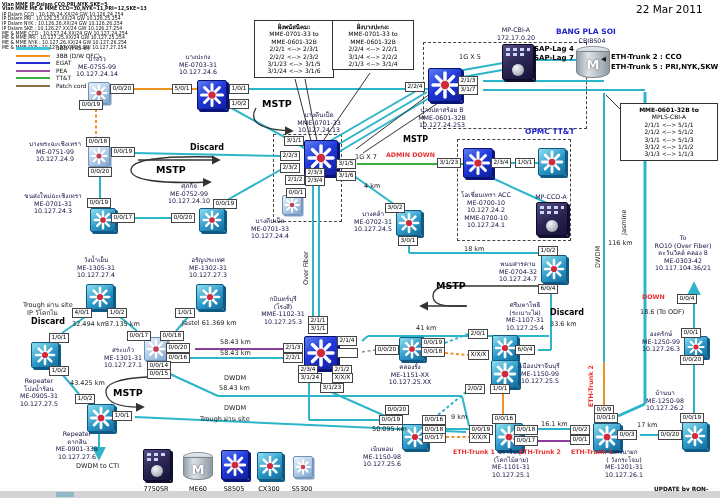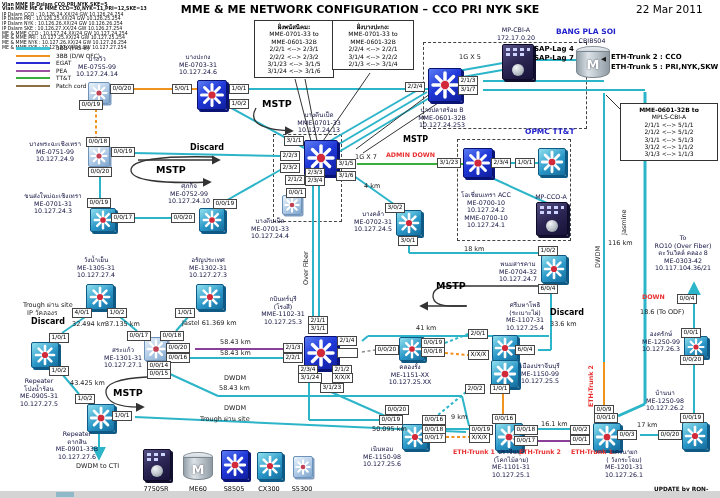--- a/index.html
+++ b/index.html
@@ -41,21 +41,20 @@
   .lgline{position:absolute;left:0;top:2px;width:34px;}
   .lglab{position:absolute;left:40px;top:0;font-size:5.8px;color:#111;white-space:nowrap;}
   .devlab{position:absolute;font-size:6.5px;color:#000;text-align:center;z-index:5;}
   .bbar{position:absolute;left:0;top:491px;width:720px;height:7px;background:#d4d4d4;}
   .bbar .sq{position:absolute;left:56px;top:1px;width:18px;height:5px;background:#8fb8c8;}
 </style>
 </head>
 <body>
 
 <div id="stage">
-  <div class="title">MME &amp; ME NETWORK CONFIGURATION – CCO PRI NYK SKE</div>
   <div class="date">22 Mar 2011</div>
   <div class="update">UPDATE by RON-CCO</div>
   <div class="info" id="infoBlock">
       <div class="b">Vlan MME IP Dslam CCO,PRI,NYK,SKE=5</div>
       <div class="b">Vlan MME ME &amp; MME CCO=30,NYK=11,PRI=12,SKE=13</div>
       <div>IP Dslam CCO : 10.126.24.XX/24 GW 10.126.24.254</div>
       <div>IP Dslam PRI : 10.126.25.XX/24 GW 10.126.25.254</div>
       <div>IP Dslam NYK : 10.126.26.XX/24 GW 10.126.26.254</div>
       <div>IP Dslam SKE : 10.126.27.XX/24 GW 10.126.27.254</div>
       <div>ME &amp; MME CCO : 10.127.24.XX/24 GW 10.127.24.254</div>
@@ -687,21 +686,21 @@
       <div class="lab ld" style="left: 182px; top: 319px;">Jastel 61.369 km</div>
       <div class="lab ld" style="left: 550px; top: 320px;">33.6 km</div>
       <div class="lab ld" style="left: 608px; top: 239px;">116 km</div>
       <div class="lab ld" style="left: 220px; top: 338px;">58.43 km</div>
       <div class="lab ld" style="left: 220px; top: 349px;">58.43 km</div>
       <div class="lab ld" style="left: 224px; top: 374px;">DWDM</div>
       <div class="lab ld" style="left: 219px; top: 384px;">58.43 km</div>
       <div class="lab ld" style="left: 224px; top: 404px;">DWDM</div>
       <div class="lab ld" style="left: 200px; top: 414px;">Trough ผ่าน site</div>
       <div class="lab ld" style="left: 23px; top: 300px;">Trough ผ่าน site</div>
-      <div class="lab ld" style="left: 27px; top: 308px;">IP วัคลองร</div>
+      <div class="lab ld" style="left: 27px; top: 308px;">IP วัโคกไม</div>
       <div class="lab ld" style="left: 76px; top: 462px;">DWDM to CTI</div>
       <div class="lab lr" style="left: 642px; top: 293px;">DOWN</div>
       <div class="lab ld" style="left: 640px; top: 308px;">18.6 (To ODF)</div>
       <div class="lab lr" style="left: 453px; top: 448px;">ETH-Trunk 1</div>
       <div class="lab lr" style="left: 519px; top: 448px;">ETH-Trunk 2</div>
       <div class="lab lr" style="left: 571px; top: 448px;">ETH-Trunk 1</div>
       <div class="lab lblue" style="left: 525px; top: 127px;">OPMC TT&amp;T</div>
       <div class="lab lv" style="left: 302px; top: 285px;">Over Fiber</div>
       <div class="lab lv" style="left: 594px; top: 268px;">DWDM</div>
       <div class="lab lv" style="left: 620px; top: 235px;">Jasmine</div>

